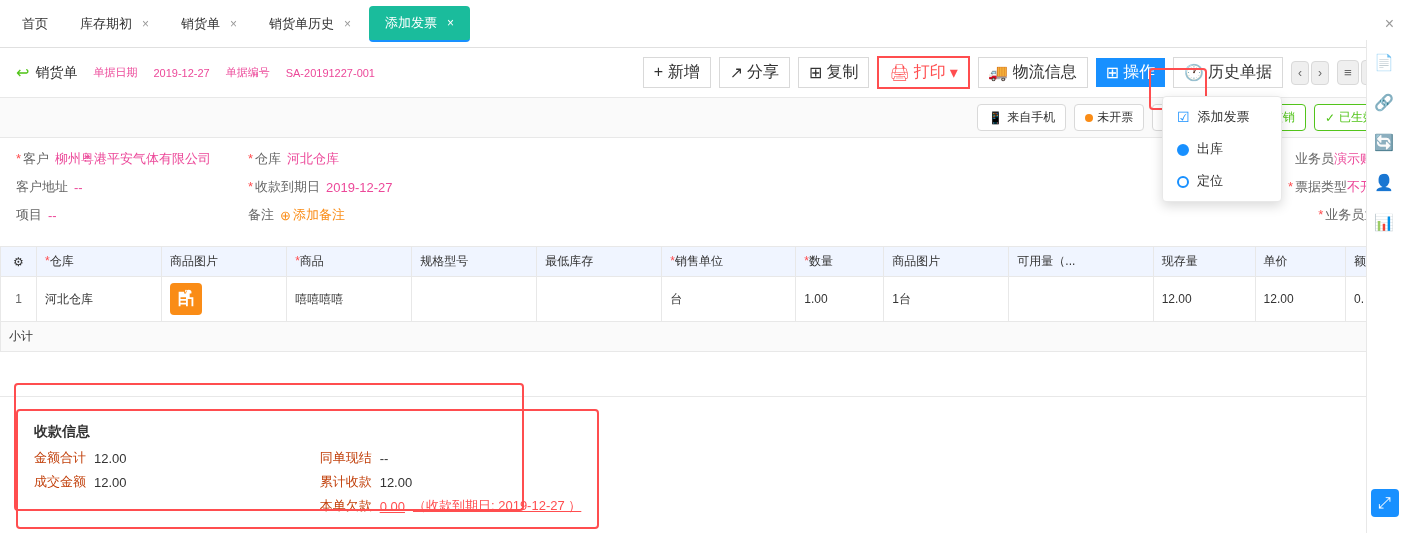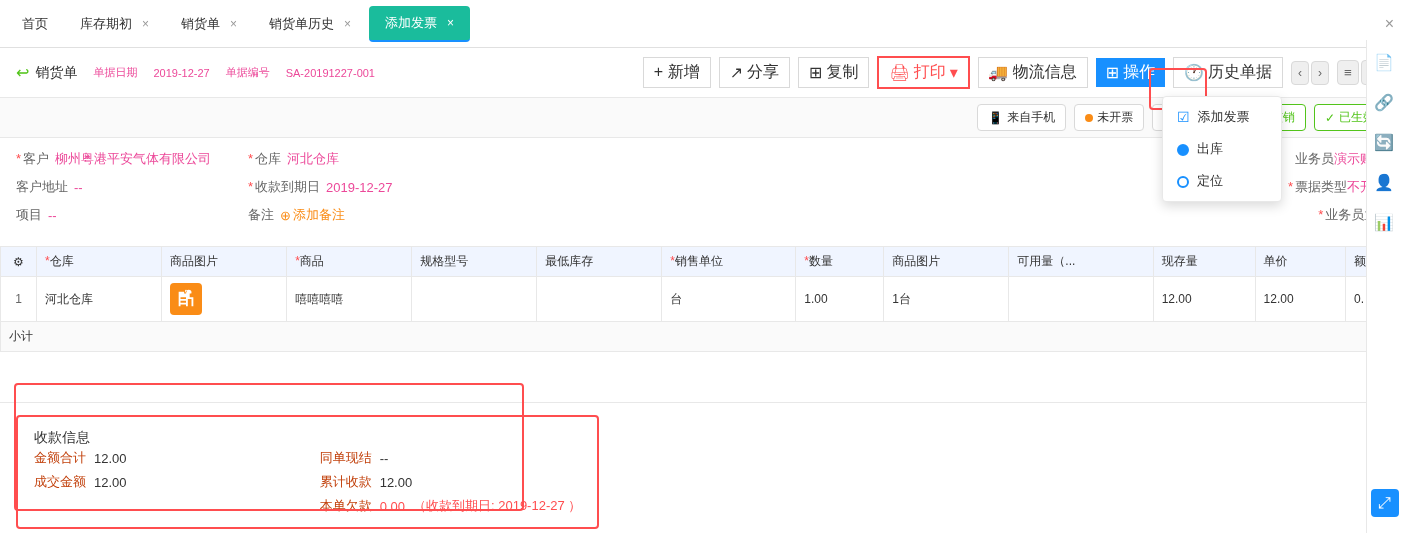--- a/index.html
+++ b/index.html
@@ -84,26 +84,26 @@
 
     
     .bottom-info {
       padding: 12px 16px; background: #fff; border-top: 1px solid #e8e8e8;
       flex-shrink: 0;
     }
     .payment-box {
       border: 2px solid #ff4d4f; border-radius: 4px; padding: 12px 16px;
       display: inline-block; min-width: 520px; background: #fff;
     }
-    .payment-title { font-weight: normal; margin-bottom: 2px; font-size: 14px; }
+    .payment-title { font-weight: bold; margin-bottom: 8px; font-size: 14px; }
     .payment-grid { display: grid; grid-template-columns: 1fr 1fr; gap: 6px 24px; }
     .payment-row { display: flex; align-items: center; gap: 8px; }
     .payment-label { color: #c2410c; white-space: nowrap; }
     .payment-value { color: #333; }
-    .payment-value.red { color: #ff4d4f; }
+    .payment-value.red { color: #ff4d4f; text-decoration: underline; }
 
     
     .right-sidebar {
       position: fixed; right: 0; top: 40px; width: 36px; background: #fff;
       border-left: 1px solid #e8e8e8; display: flex; flex-direction: column;
       align-items: center; padding: 8px 0; gap: 12px; height: calc(100vh - 40px);
     }
     .sidebar-icon { width: 28px; height: 28px; display: flex; align-items: center; justify-content: center; cursor: pointer; color: #666; font-size: 16px; border-radius: 4px; }
     .sidebar-icon.active { background: #e6f7ff; color: #1890ff; }
 

